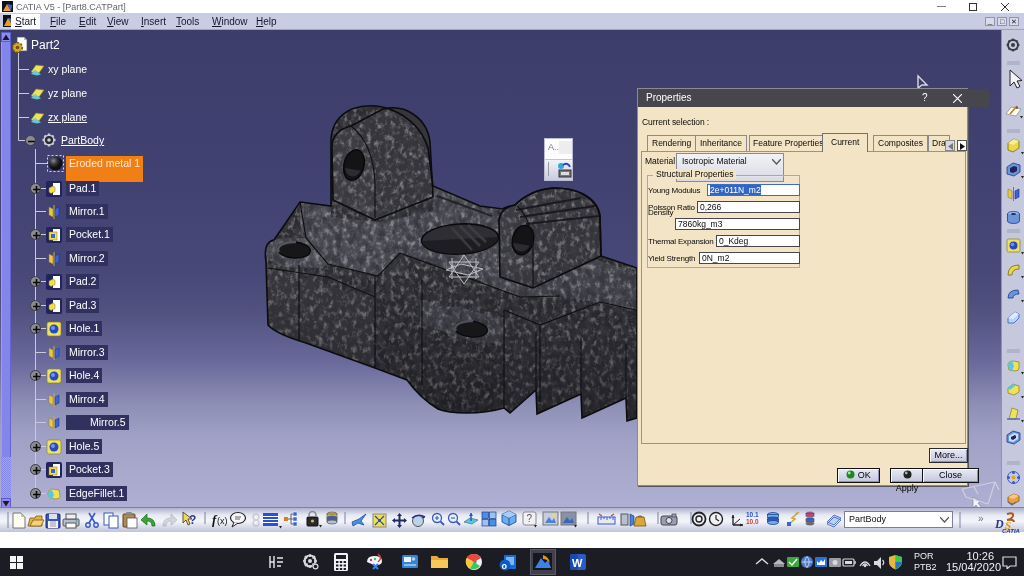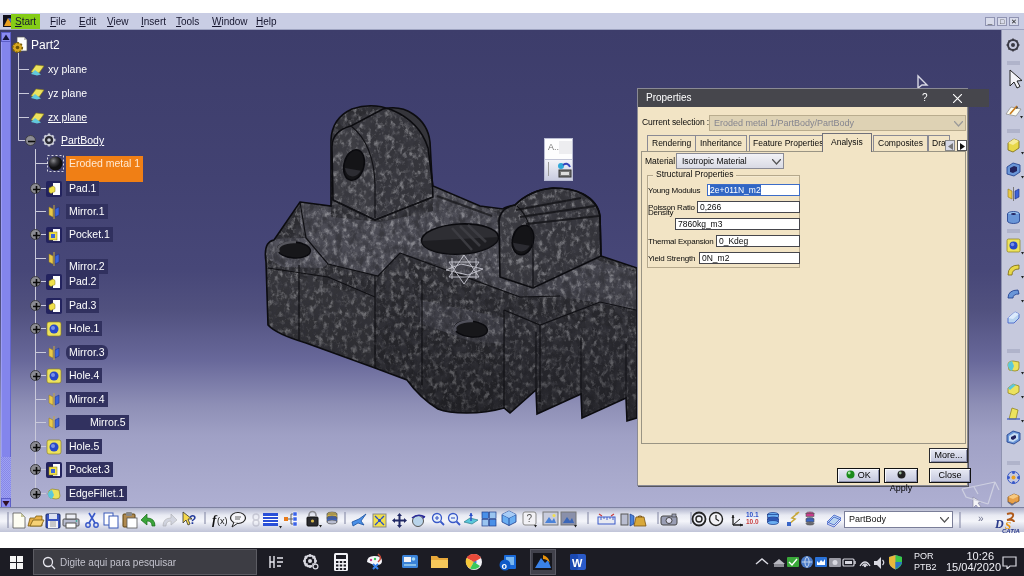--- a/index.html
+++ b/index.html
@@ -36,27 +36,42 @@
 #btoolbar{position:absolute;left:0;top:507px;width:1024px;height:25px;background:linear-gradient(#aeb2cb 0%,#e8eaf3 30%,#f4f5fa 55%,#c0c4d8 100%);border-top:1px solid #7d81a0;}
 
 #statusbar{position:absolute;left:0;top:532px;width:1024px;height:16px;background:#c9cde4;font-size:9px;color:#16162e;}
 
 #taskbar{position:absolute;left:0;top:548px;width:1024px;height:28px;background:#1c1c24;}
 #search{position:absolute;left:33px;top:1px;width:224px;height:26px;background:#3d3d44;border:1px solid #5c5c63;color:#c2c2cc;font-size:10px;line-height:25px;}
 .ticon{position:absolute;top:4px;width:20px;height:20px;}
 </style></head>
 <body>
 <div id="root">
+  <div id="titlebar">
+    <svg class="abs" style="left:2px;top:1px" width="11" height="11">
+        <rect width="11" height="11" fill="#10101c"></rect>
+        <path d="M1,10 L5,3 L9,10 Z" fill="#e8a020"></path>
+        <path d="M5,3 L9,10 L10,4 Z" fill="#4466cc"></path>
+      </svg>
+    <span class="txt">CATIA V5 - [Part8.CATPart]</span>
+    <span class="abs" style="left:937px;top:1px;color:#333;">—</span>
+    <svg class="abs" style="left:969px;top:3px" width="8" height="8">
+        <rect x="0.5" y="0.5" width="7" height="7" fill="none" stroke="#333"></rect>
+      </svg>
+    <svg class="abs" style="left:1001px;top:3px" width="8" height="8">
+        <path d="M0,0 L8,8 M8,0 L0,8" stroke="#333"></path>
+      </svg>
+  </div>
   <div id="menubar">
     <svg class="abs" style="left:3px;top:2px" width="12" height="12">
         <rect width="12" height="12" fill="#10101c"></rect>
         <path d="M1,11 L5,3 L10,11 Z" fill="#e8a020"></path>
         <path d="M5,3 L10,11 L11,4 Z" fill="#4466cc"></path>
       </svg>
-    <span class="mitem" style="left:11px;background:#84cc16;padding:0 4px;"><u>S</u>tart</span>
+    <span class="mitem" style="left:11px;background:#ffffff;padding:0 4px;"><u>S</u>tart</span>
     <span class="mitem" style="left:50px;"><u>F</u>ile</span>
     <span class="mitem" style="left:79px;"><u>E</u>dit</span>
     <span class="mitem" style="left:107px;"><u>V</u>iew</span>
     <span class="mitem" style="left:141px;"><u>I</u>nsert</span>
     <span class="mitem" style="left:176px;"><u>T</u>ools</span>
     <span class="mitem" style="left:212px;"><u>W</u>indow</span>
     <span class="mitem" style="left:256px;"><u>H</u>elp</span>
     <span class="abs" style="left:985px;top:4px;width:10px;height:9px;background:#d8dbea;border:1px solid #9094b2;font-size:8px;line-height:5px;text-align:center;color:#222;">_</span>
     <span class="abs" style="left:997px;top:4px;width:10px;height:9px;background:#d8dbea;border:1px solid #9094b2;font-size:7px;line-height:8px;text-align:center;color:#222;">□</span>
     <span class="abs" style="left:1009px;top:4px;width:10px;height:9px;background:#d8dbea;border:1px solid #9094b2;font-size:7px;line-height:8px;text-align:center;color:#222;">✕</span>
@@ -257,21 +272,21 @@
           <path d="M7,2 h7 v12 h-7 z" fill="#fdfdfd"></path>
           <rect x="3" y="5" width="8" height="8" fill="#f0e04a" stroke="#8a7c14" stroke-width="0.5"></rect>
           <path d="M5,7 h4 v4 h-4 z" fill="#3c64d8"></path>
         </svg>
       <span class="lbl trow" style="left:66px;top:197px;">Pocket.1</span>
       <svg class="tic" style="left:46px;top:221px;">
           <path d="M3,3 L7,5 V13 L3,11 Z" fill="#e8c84a" stroke="#907818" stroke-width="0.5"></path>
           <path d="M13,3 L9,5 V13 L13,11 Z" fill="#3c64d8" stroke="#1a2a80" stroke-width="0.5"></path>
           <path d="M8,1 V15" stroke="#caa83a" stroke-width="1"></path>
         </svg>
-      <span class="lbl trow" style="left:66px;top:221px;margin-top:8px;">Mirror.2</span>
+      <span class="lbl trow" style="left:66px;top:221px;">Mirror.2</span>
       <span class="exp" style="left:30px;top:246px;">
           <svg width="11" height="11" style="display:block">
             <path d="M2,5.5 H9 M5.5,2 V9" stroke="#0a0a0a" stroke-width="1.6"></path>
           </svg>
         </span>
       <svg class="tic" style="left:46px;top:244px;">
           <rect x="0" y="0" width="16" height="16" rx="2" fill="#23235e"></rect>
           <path d="M7,2 h7 v12 h-7 z" fill="#fdfdfd"></path>
           <path d="M3,7 l4,-2 2,1.5 0,4 -4,2 -2,-1.5 z" fill="#f0e04a" stroke="#8a7c14" stroke-width="0.5"></path>
         </svg>
@@ -296,21 +311,21 @@
           <rect x="1" y="1" width="14" height="14" rx="2" fill="#ece25e" stroke="#8a7c14" stroke-width="0.6"></rect>
           <circle cx="8" cy="8" r="4.5" fill="#2848c8"></circle>
           <circle cx="7" cy="7" r="2" fill="#7890e8"></circle>
         </svg>
       <span class="lbl trow" style="left:66px;top:291px;">Hole.1</span>
       <svg class="tic" style="left:46px;top:315px;">
           <path d="M3,3 L7,5 V13 L3,11 Z" fill="#e8c84a" stroke="#907818" stroke-width="0.5"></path>
           <path d="M13,3 L9,5 V13 L13,11 Z" fill="#3c64d8" stroke="#1a2a80" stroke-width="0.5"></path>
           <path d="M8,1 V15" stroke="#caa83a" stroke-width="1"></path>
         </svg>
-      <span class="lbl trow" style="left:66px;top:315px;border-radius:6px;">Mirror.3</span>
+      <span class="lbl trow" style="left:66px;top:315px;">Mirror.3</span>
       <span class="exp" style="left:30px;top:340px;">
           <svg width="11" height="11" style="display:block">
             <path d="M2,5.5 H9 M5.5,2 V9" stroke="#0a0a0a" stroke-width="1.6"></path>
           </svg>
         </span>
       <svg class="tic" style="left:46px;top:338px;">
           <rect x="1" y="1" width="14" height="14" rx="2" fill="#ece25e" stroke="#8a7c14" stroke-width="0.6"></rect>
           <circle cx="8" cy="8" r="4.5" fill="#2848c8"></circle>
           <circle cx="7" cy="7" r="2" fill="#7890e8"></circle>
         </svg>
@@ -495,42 +510,37 @@
       <div class="abs" style="left:3px;top:23px;width:1px;height:14px;background:#999;"></div>
     </div>
     <div id="dlg">
       <div id="dlgtitle"><span style="margin-left:8px;">Properties</span>
         <span class="abs" style="left:284px;top:0;">?</span>
         <svg class="abs" style="left:315px;top:5px" width="9" height="9">
             <path d="M0,0 L9,9 M9,0 L0,9" stroke="#fff" stroke-width="1.1"></path>
           </svg>
       </div>
       <div class="abs" style="left:4px;top:28px;letter-spacing:-0.1px;">Current selection :</div>
-      <div class="abs" style="left:71px;top:26px;width:257px;height:16px;background:#ded2b4;border:1px solid #b9ac8e;color:#85858f;line-height:15px;font-size:9px;"><span style="margin-left:4px;">Eroded metal 1/PartBody/PartBody</span>
-        <svg class="abs" style="left:244px;top:5px" width="9" height="6">
-            <path d="M0,0 L4.5,5 L9,0" stroke="#9a9a9a" stroke-width="1.3" fill="none"></path>
-          </svg>
-      </div>
 
       <div class="abs" style="left:3px;top:62px;width:325px;height:293px;border:1px solid #9a9484;"></div>
       <div class="abs" style="left:9px;top:46px;height:16px;border:1px solid #8a8a94;border-bottom:none;padding:0 4px;line-height:14px;">Rendering</div>
       <div class="abs" style="left:57px;top:46px;height:16px;border:1px solid #8a8a94;border-bottom:none;padding:0 4px;line-height:14px;">Inheritance</div>
       <div class="abs" style="left:111px;top:46px;height:16px;border:1px solid #8a8a94;border-bottom:none;padding:0 3px;line-height:14px;">Feature Properties</div>
-      <div class="abs" style="left:184px;top:44px;height:19px;border:1px solid #70707a;border-bottom:none;padding:0 8px;line-height:16px;background:#f2e4c5;z-index:2;">Analysis</div>
+      <div class="abs" style="left:184px;top:44px;height:19px;border:1px solid #70707a;border-bottom:none;padding:0 8px;line-height:16px;background:#f2e4c5;z-index:2;">Current</div>
       <div class="abs" style="left:235px;top:46px;height:16px;border:1px solid #8a8a94;border-bottom:none;padding:0 4px;line-height:14px;">Composites</div>
       <div class="abs" style="left:290px;top:46px;height:16px;border:1px solid #8a8a94;border-bottom:none;padding:0 3px;line-height:14px;">Dra</div>
       <div class="abs" style="left:307px;top:51px;width:10px;height:11px;background:#d6d8e6;border:1px solid #888;text-align:center;"><svg width="5" height="7" style="margin-top:2px">
             <path d="M5,0 L0,3.5 L5,7 Z" fill="#777"></path>
           </svg></div>
       <div class="abs" style="left:319px;top:51px;width:10px;height:11px;background:#fff;border:1px solid #555;text-align:center;"><svg width="5" height="7" style="margin-top:2px">
             <path d="M0,0 L5,3.5 L0,7 Z" fill="#111"></path>
           </svg></div>
 
       <div class="abs" style="left:7px;top:67px;">Material</div>
-      <div class="abs" style="left:38px;top:64px;width:108px;height:16px;background:linear-gradient(#f2f2f6,#d9dae4);border:1px solid #8a8a94;line-height:14px;"><span style="margin-left:5px;">Isotropic Material</span>
+      <div class="abs" style="left:38px;top:64px;width:108px;height:29px;background:linear-gradient(#f2f2f6,#d9dae4);border:1px solid #8a8a94;line-height:14px;"><span style="margin-left:5px;">Isotropic Material</span>
         <svg class="abs" style="left:95px;top:5px" width="9" height="6">
             <path d="M0,0 L4.5,5 L9,0" stroke="#555" stroke-width="1.3" fill="none"></path>
           </svg>
       </div>
 
       <div class="abs" style="left:9px;top:86px;width:153px;height:93px;border:1px solid #b5a88c;box-shadow:inset 1px 1px 0 #fff3;"></div>
       <div class="abs" style="left:15px;top:80px;background:#f2e4c5;padding:0 3px;">Structural Properties</div>
       <div class="abs" style="left:10px;top:97px;font-size:8px;letter-spacing:-0.2px;">Young Modulus</div>
       <div class="din" style="left:69px;top:95px;width:93px;border:1px solid #3c6cc8;"><span style="background:#3166c4;color:#fff;">2e+011N_m2</span></div>
       <div class="abs" style="left:10px;top:114px;font-size:8px;letter-spacing:-0.2px;">Poisson Ratio</div>
@@ -540,25 +550,25 @@
       <div class="abs" style="left:10px;top:148px;font-size:8px;letter-spacing:-0.2px;">Thermal Expansion</div>
       <div class="din" style="left:78px;top:146px;width:84px;">0_Kdeg</div>
       <div class="abs" style="left:10px;top:165px;font-size:8px;letter-spacing:-0.2px;">Yield Strength</div>
       <div class="din" style="left:61px;top:163px;width:101px;">0N_m2</div>
 
       <div class="dbtn" style="left:291px;top:359px;width:39px;">More...</div>
       <div class="dbtn" style="left:199px;top:379px;width:43px;border:1.5px solid #111;"><svg width="9" height="9" style="vertical-align:-1px">
             <circle cx="4.5" cy="4.5" r="4" fill="#1a8a1a"></circle>
             <circle cx="3.2" cy="3" r="1.4" fill="#a8e8a8"></circle>
           </svg> OK</div>
-      <div class="dbtn" style="left:246px;top:379px;width:34px;border:1.5px solid #111;"><svg width="9" height="9" style="vertical-align:-1px">
+      <div class="dbtn" style="left:252px;top:379px;width:34px;border:1.5px solid #111;"><svg width="9" height="9" style="vertical-align:-1px">
             <circle cx="4.5" cy="4.5" r="4" fill="#222"></circle>
             <circle cx="3.2" cy="3" r="1.4" fill="#9ab89a"></circle>
           </svg> Apply</div>
-      <div class="dbtn" style="left:291px;top:379px;width:42px;border:1.5px solid #111;">Close</div>
+      <div class="dbtn" style="left:284px;top:379px;width:57px;border:1.5px solid #111;">Close</div>
     </div>
   </div>
   <div id="btoolbar">
     <svg class="abs" style="left:0;top:0" width="1024" height="25">
       <g>
         <path d="M8,4 V20 M205,4 V16 M345,4 V16 M588,4 V16 M658,4 V16 M691,4 V16 M960,4 V20" stroke="#8f93ae" stroke-width="1.2"></path>
 
         <g transform="translate(10,5)">
             <path d="M3,0 h8 l4,4 v11 h-12 z" fill="#fdfdf2" stroke="#555" stroke-width="0.8"></path>
             <path d="M11,0 l4,4 h-4 z" fill="#c8c89a"></path>
@@ -812,27 +822,20 @@
       <text x="8" y="22" font-size="6" font-weight="bold" font-style="italic" fill="#2a3a8a" font-family="Liberation Sans">CATIA</text>
     </svg>
   </div>
   <div id="taskbar">
     <svg class="abs" style="left:10px;top:8px" width="13" height="13">
         <rect x="0" y="0" width="6" height="6" fill="#f5f5f5"></rect>
         <rect x="7" y="0" width="6" height="6" fill="#f5f5f5"></rect>
         <rect x="0" y="7" width="6" height="6" fill="#f5f5f5"></rect>
         <rect x="7" y="7" width="6" height="6" fill="#f5f5f5"></rect>
       </svg>
-    <div id="search">
-      <svg class="abs" style="left:8px;top:6px" width="14" height="14">
-          <circle cx="6" cy="6" r="4.5" fill="none" stroke="#e6e6ee" stroke-width="1.3"></circle>
-          <path d="M9.5,9.5 L13,13" stroke="#e6e6ee" stroke-width="1.3"></path>
-        </svg>
-      <span style="margin-left:26px;">Digite aqui para pesquisar</span>
-    </div>
 
     <svg class="ticon" style="left:268px;">
         <path d="M2,4 V16 M6,4 V16 M2,10 H6 M9,6 h6 M9,10 h6 M9,14 h4" stroke="#e8e8f0" stroke-width="1.4" fill="none"></path>
       </svg>
     <svg class="ticon" style="left:300px;">
         <circle cx="10" cy="9" r="5.5" fill="none" stroke="#d8d8e0" stroke-width="2.2"></circle>
         <circle cx="10" cy="9" r="2" fill="#d8d8e0"></circle>
         <path d="M10,2 V5 M10,13 V16 M3,9 H6 M14,9 H17 M5,4 L7,6.5 M15,14 L12.5,11.5 M15,4 L12.5,6.5 M5,14 L7.5,11.5" stroke="#d8d8e0" stroke-width="1.6"></path>
         <circle cx="15.5" cy="14.5" r="3" fill="#1c1c24"></circle>
         <circle cx="15.5" cy="14.5" r="2.4" fill="none" stroke="#d8d8e0" stroke-width="1.2"></circle>

